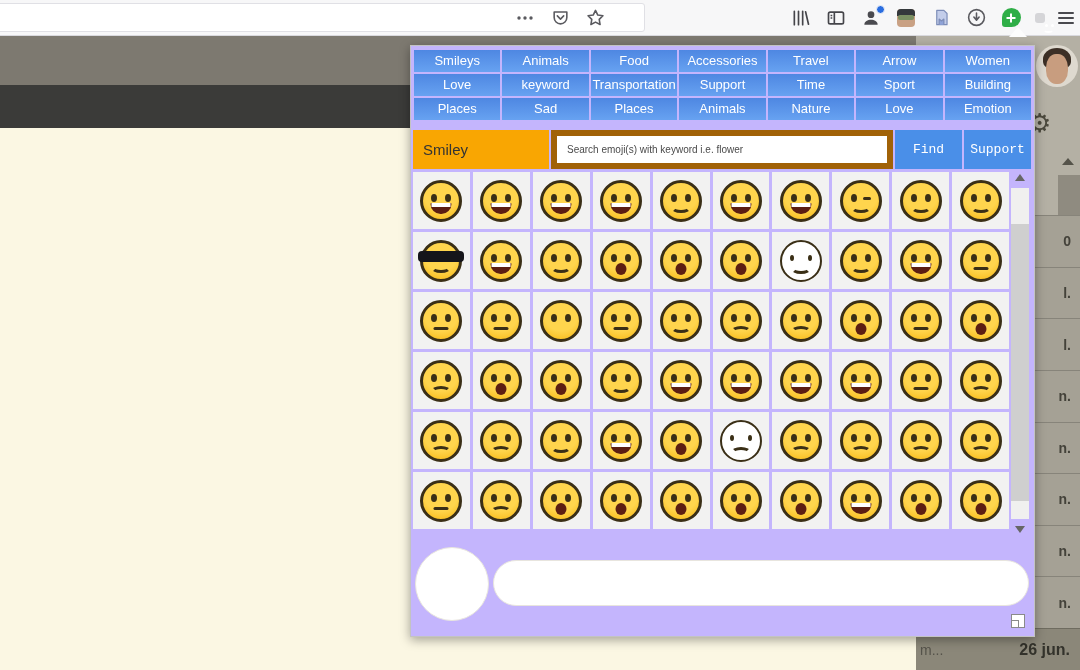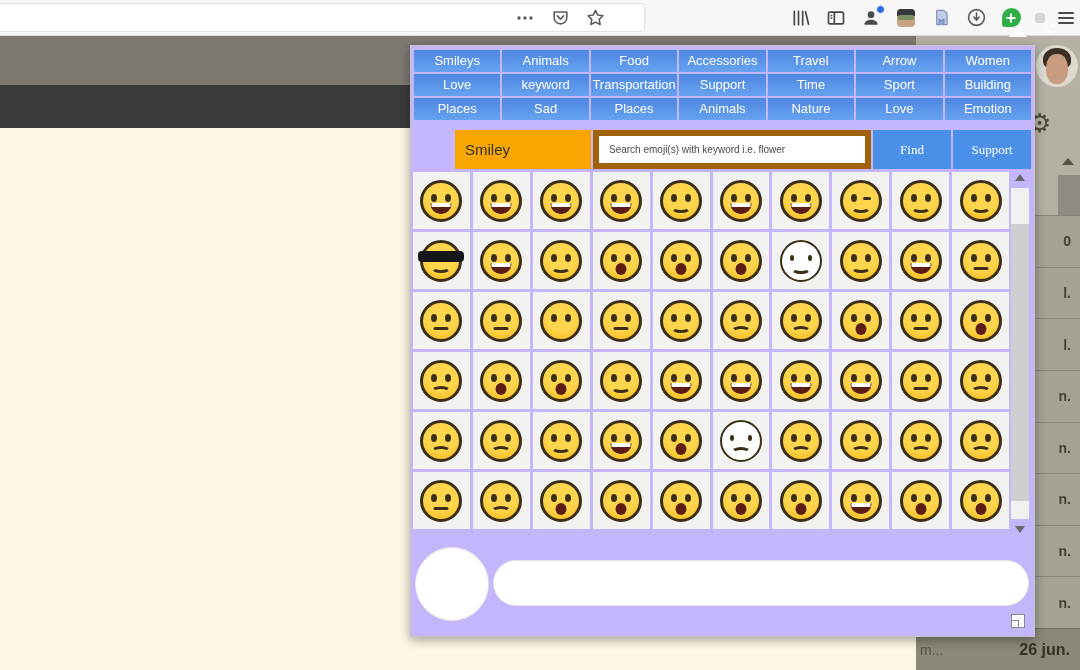--- a/index.html
+++ b/index.html
@@ -45,24 +45,24 @@
   .bg-bottom{position:absolute;left:0;top:592px;width:164px;height:42px;background:#8b8779;border-top:1px solid rgba(0,0,0,0.2);display:flex;align-items:center;justify-content:space-between;padding:0 10px 0 4px;box-sizing:border-box;cursor:pointer;}
   .bg-bottom .prev{font-size:14px;color:#55534a;}
   .bg-bottom .date{font-size:16px;font-weight:bold;color:#33322b;}
 
   
   .panel-caret{position:absolute;left:1009px;top:27px;width:0;height:0;border-left:9px solid transparent;border-right:9px solid transparent;border-bottom:10px solid #fdfdfd;z-index:30;}
   .popup{position:absolute;left:410px;top:45px;width:625px;height:592px;background:#c4b5fd;border:1px solid #c3c3c3;box-sizing:border-box;box-shadow:0 3px 10px rgba(0,0,0,0.35);z-index:20;}
   .cats{display:grid;grid-template-columns:repeat(7,1fr);gap:2px;padding:4px 3px 3px 3px;}
   .cat-btn{height:22px;border:none;background:linear-gradient(180deg,#4e87e2,#67a2f1);color:#fff;font-size:13px;font-family:"Liberation Sans",sans-serif;cursor:pointer;padding:0;line-height:22px;text-align:center;}
   .search-row{display:flex;gap:2px;margin:7px 3px 0 2px;height:39px;}
-  .active-cat{width:136px;background:#f9a602;color:#333;font-size:15px;display:flex;align-items:center;padding-left:10px;box-sizing:border-box;margin-left:42px;}
+  .active-cat{width:136px;background:#f9a602;color:#333;font-size:15px;display:flex;align-items:center;padding-left:10px;box-sizing:border-box;}
   .search{flex:1;border:6px solid #a16207;font-size:10px;color:#333;padding:0 10px;font-family:"Liberation Sans",sans-serif;min-width:0;}
   .search::placeholder{color:#4a4a4a;opacity:1;}
-  .btn-blue{width:78px;border:none;background:#4a8fe8;color:#fff;font-size:13px;font-family:Liberation Serif, serif;cursor:pointer;}
+  .btn-blue{width:67px;border:none;background:#4a8fe8;color:#fff;font-size:13px;font-family:Liberation Mono, monospace;cursor:pointer;}
   .grid{position:absolute;left:2px;top:126px;width:596px;display:grid;grid-template-columns:repeat(10,1fr);gap:3px;}
   .cell{height:57px;background:#f2f2f1;display:flex;align-items:center;justify-content:center;cursor:pointer;}
   .face{position:relative;width:42px;height:42px;border-radius:50%;background:radial-gradient(circle at 50% 30%,#ffd54d 55%,#f6b50f);border:3px solid #3a2f16;box-sizing:border-box;}
   .face .eye{position:absolute;top:11px;width:6px;height:8px;border-radius:50%;background:#3a2f16;}
   .eye.l{left:8px;}.eye.r{right:8px;}
   .mouth{position:absolute;left:50%;transform:translateX(-50%);}
   .m-grin .mouth{bottom:5px;width:21px;height:11px;background:#5c1e12;border-radius:2px 2px 21px 21px;overflow:hidden;}
   .m-grin .mouth::before{content:'';position:absolute;top:0;left:1px;right:1px;height:4px;background:#fff;}
   .m-smile .mouth{bottom:6px;width:20px;height:11px;border:3px solid transparent;border-bottom-color:#3a2f16;border-radius:50%;box-sizing:border-box;}
   .m-neutral .mouth{bottom:9px;width:15px;height:3px;background:#3a2f16;border-radius:2px;}

